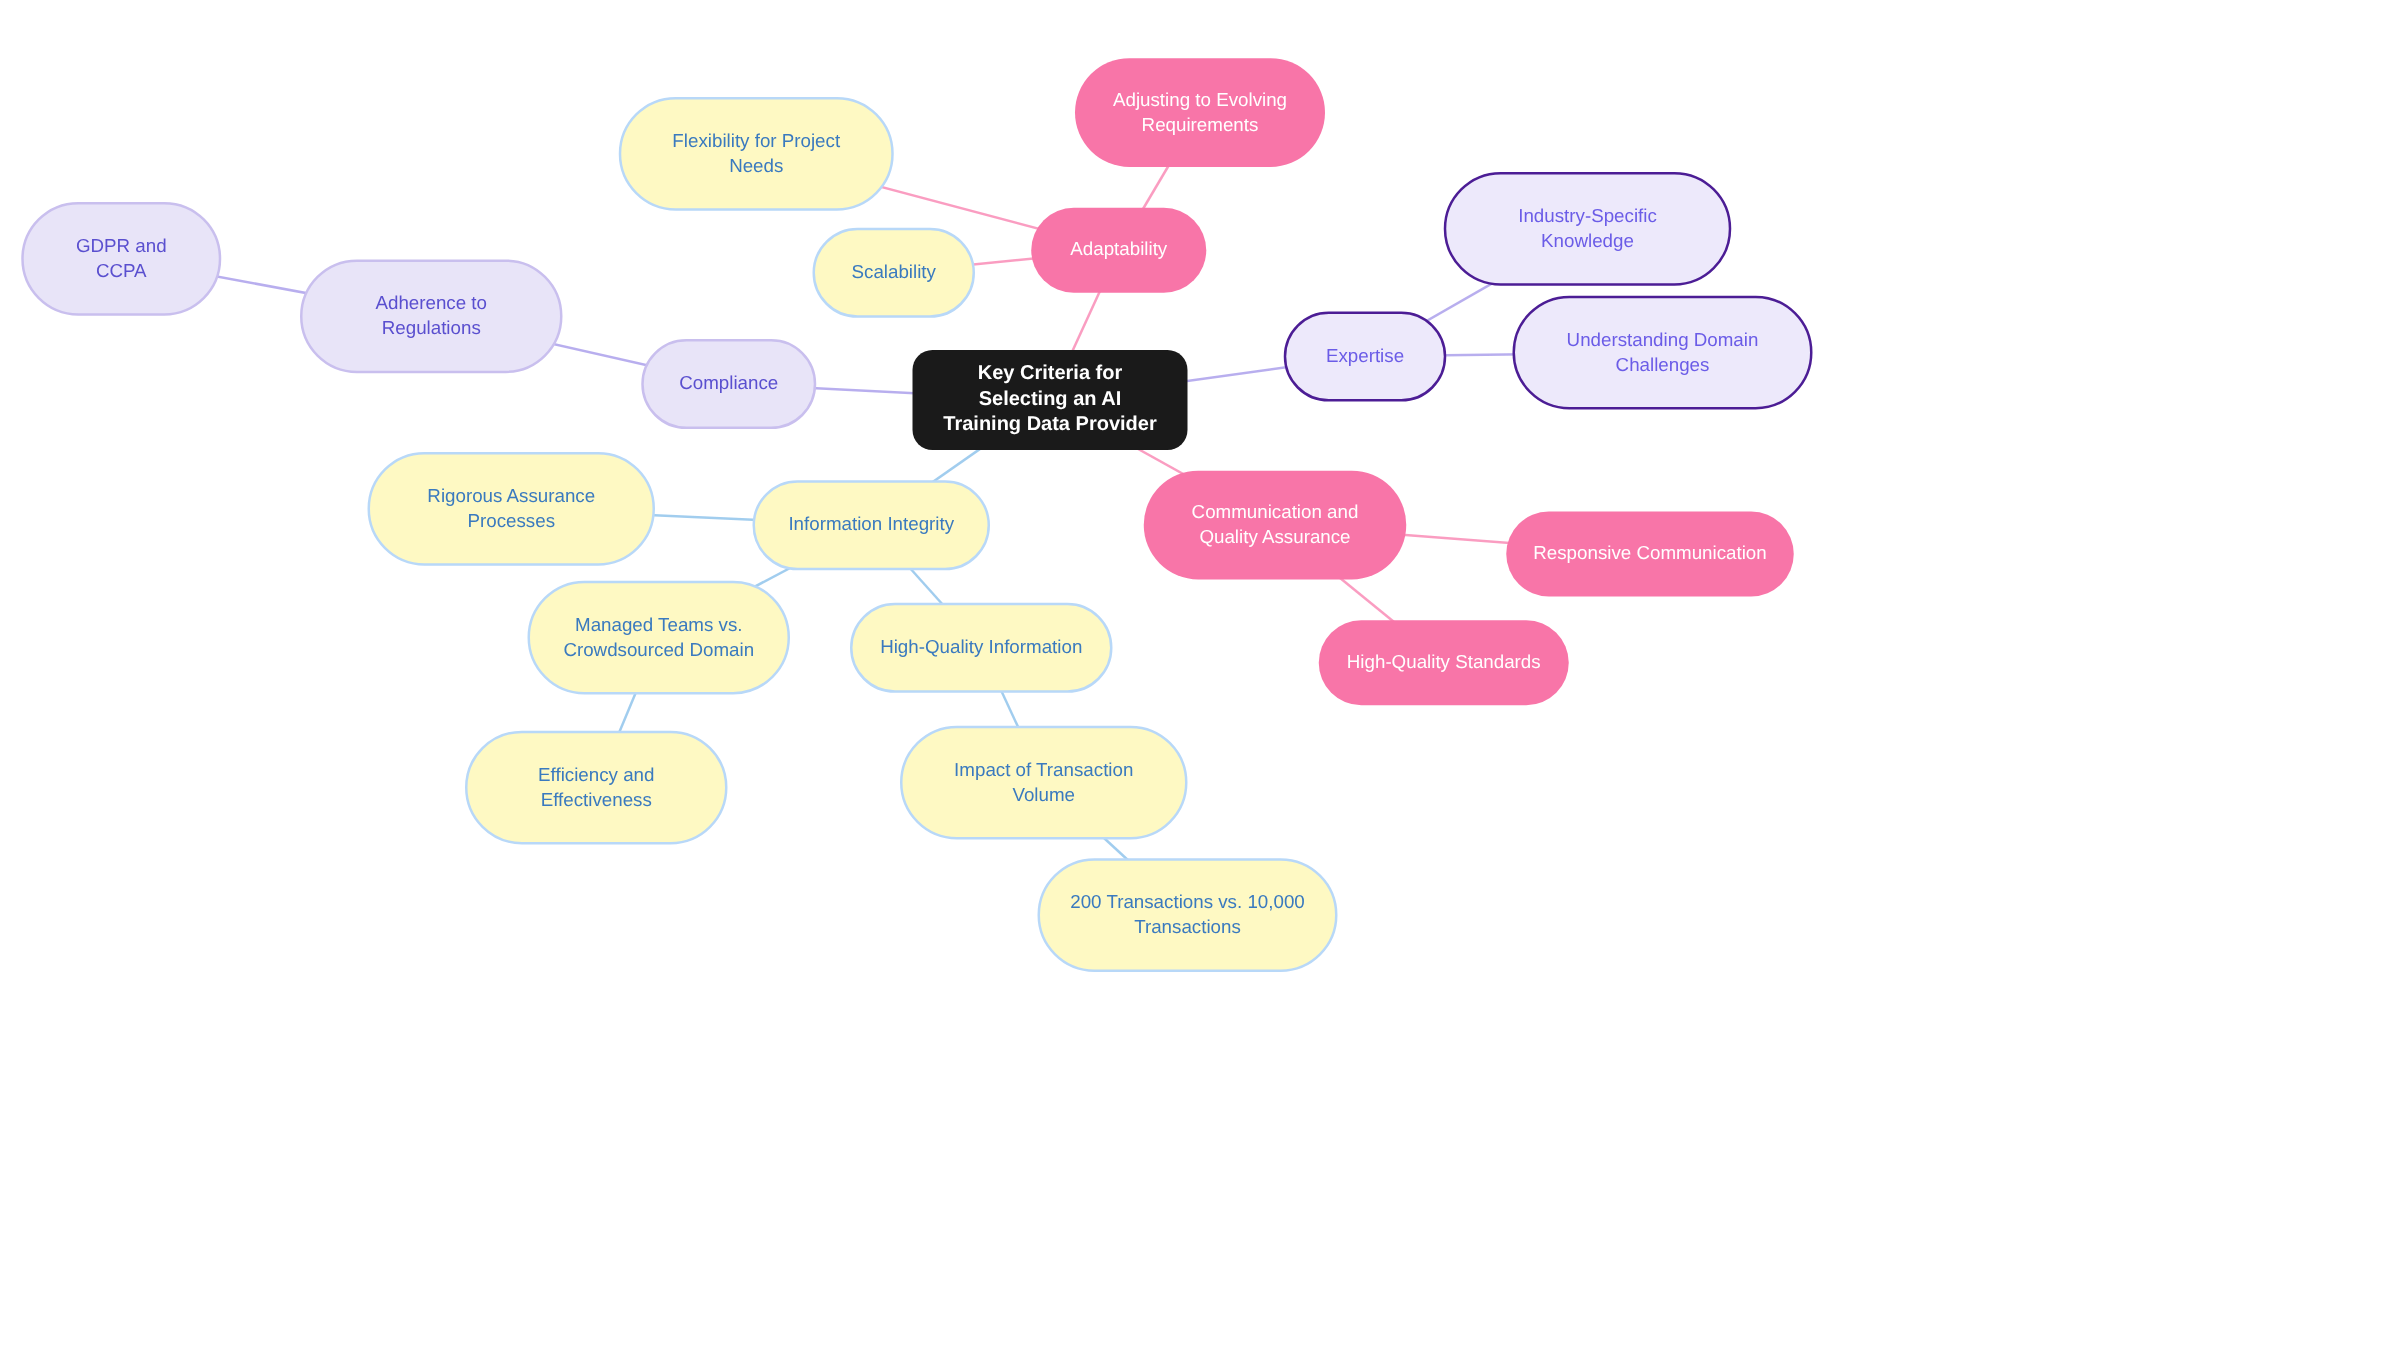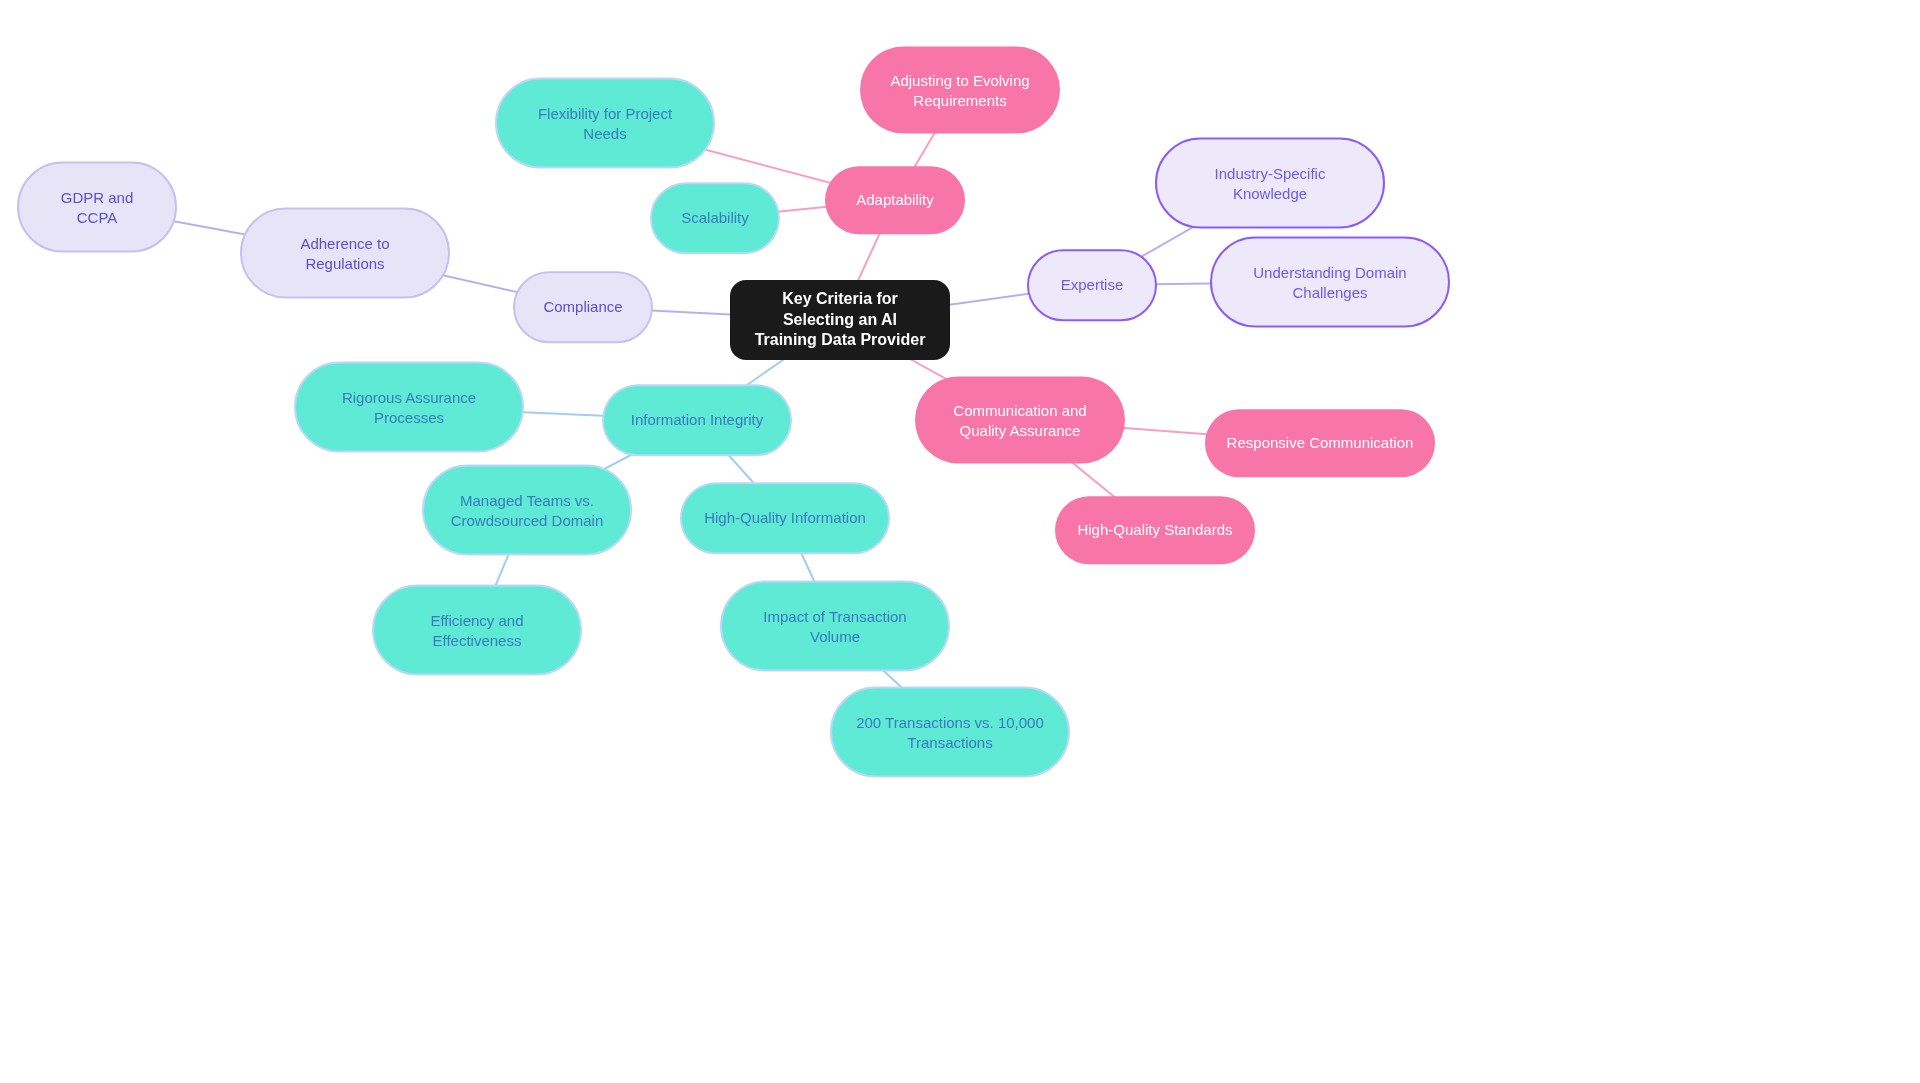--- a/index.html
+++ b/index.html
@@ -50,28 +50,28 @@
       background: #f875a8;
       color: #ffffff;
       border: none;
     }
     .node-purple {
       background: #e8e4f8;
       color: #5a4fcf;
       border: 2px solid #c9bfee;
     }
     .node-blue {
-      background: #5eead4;
+      background: #fef9c3;
       color: #3a7abf;
       border: 2px solid #b8d8f8;
     }
     .node-light-purple {
       background: #ede9fb;
       color: #6b5ce7;
-      border: 2px solid #8b5cf6;
+      border: 2px solid #4c1d95;
     }
   </style>
 </head>
 <body>
 
 <div id="mindmap-container">
   <svg id="connections">
       <line x1="840" y1="320" x2="895" y2="200" stroke="#f875a8" stroke-width="2" opacity="0.7"></line>
       <line x1="895" y1="200" x2="960" y2="90" stroke="#f875a8" stroke-width="2" opacity="0.7"></line>
       <line x1="895" y1="200" x2="605" y2="123" stroke="#f875a8" stroke-width="2" opacity="0.7"></line>

